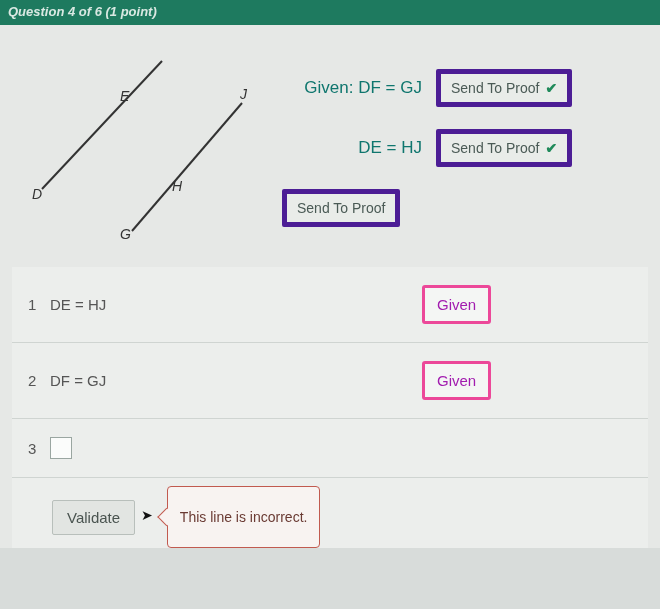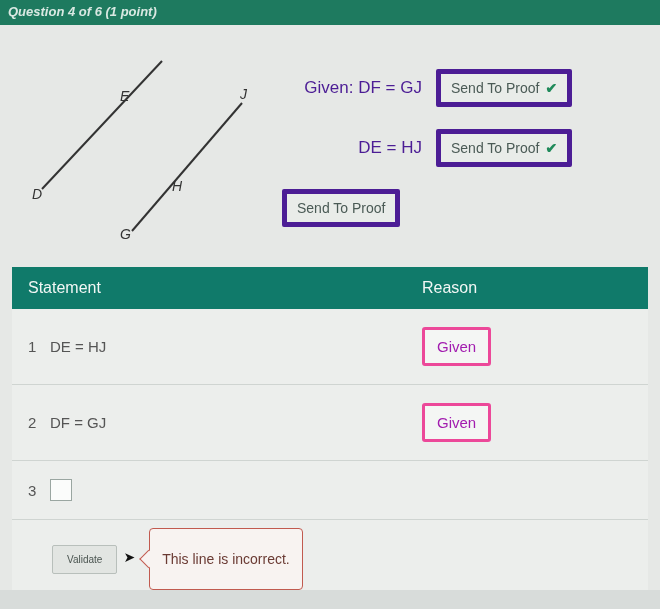--- a/index.html
+++ b/index.html
@@ -55,21 +55,21 @@
   }
   .given-row {
     display: flex;
     align-items: center;
     gap: 14px;
   }
   .given-label {
     min-width: 140px;
     text-align: right;
     font-size: 17px;
-    color: #4c1d95;
+    color: #0f766e;
   }
   .send-btn {
     border: 5px solid #4c1d95;
     background: #e9ece9;
     color: #4a5a55;
     font-size: 14px;
     padding: 6px 10px;
     border-radius: 2px;
     cursor: pointer;
     display: inline-flex;
@@ -137,21 +137,21 @@
     display: flex;
     align-items: center;
     gap: 10px;
     padding: 8px 16px 0 40px;
     background: #eceeec;
   }
   .validate-btn {
     background: #e2e5e2;
     border: 1px solid #b8bfbb;
     color: #4a5450;
-    font-size: 10px;
+    font-size: 15px;
     padding: 8px 14px;
     border-radius: 2px;
     cursor: pointer;
   }
   .error-callout {
     border: 1.5px solid #c15a4f;
     border-radius: 4px;
     background: #f8f3f1;
     color: #6a3a33;
     font-size: 14px;
@@ -223,24 +223,20 @@
       </div>
       <div class="given-row">
         <button class="send-btn">
           <span>Send To Proof</span>
         </button>
       </div>
     </div>
   </div>
 
   <div class="proof-table">
-    <div class="thead">
-      <div class="col-stmt">Statement</div>
-      <div class="col-reason">Reason</div>
-    </div>
 
     <div class="prow">
       <div class="num">1</div>
       <div class="stmt">DE = HJ</div>
       <div class="reason-cell">
         <span class="reason-box">Given</span>
       </div>
     </div>
 
     <div class="prow">

